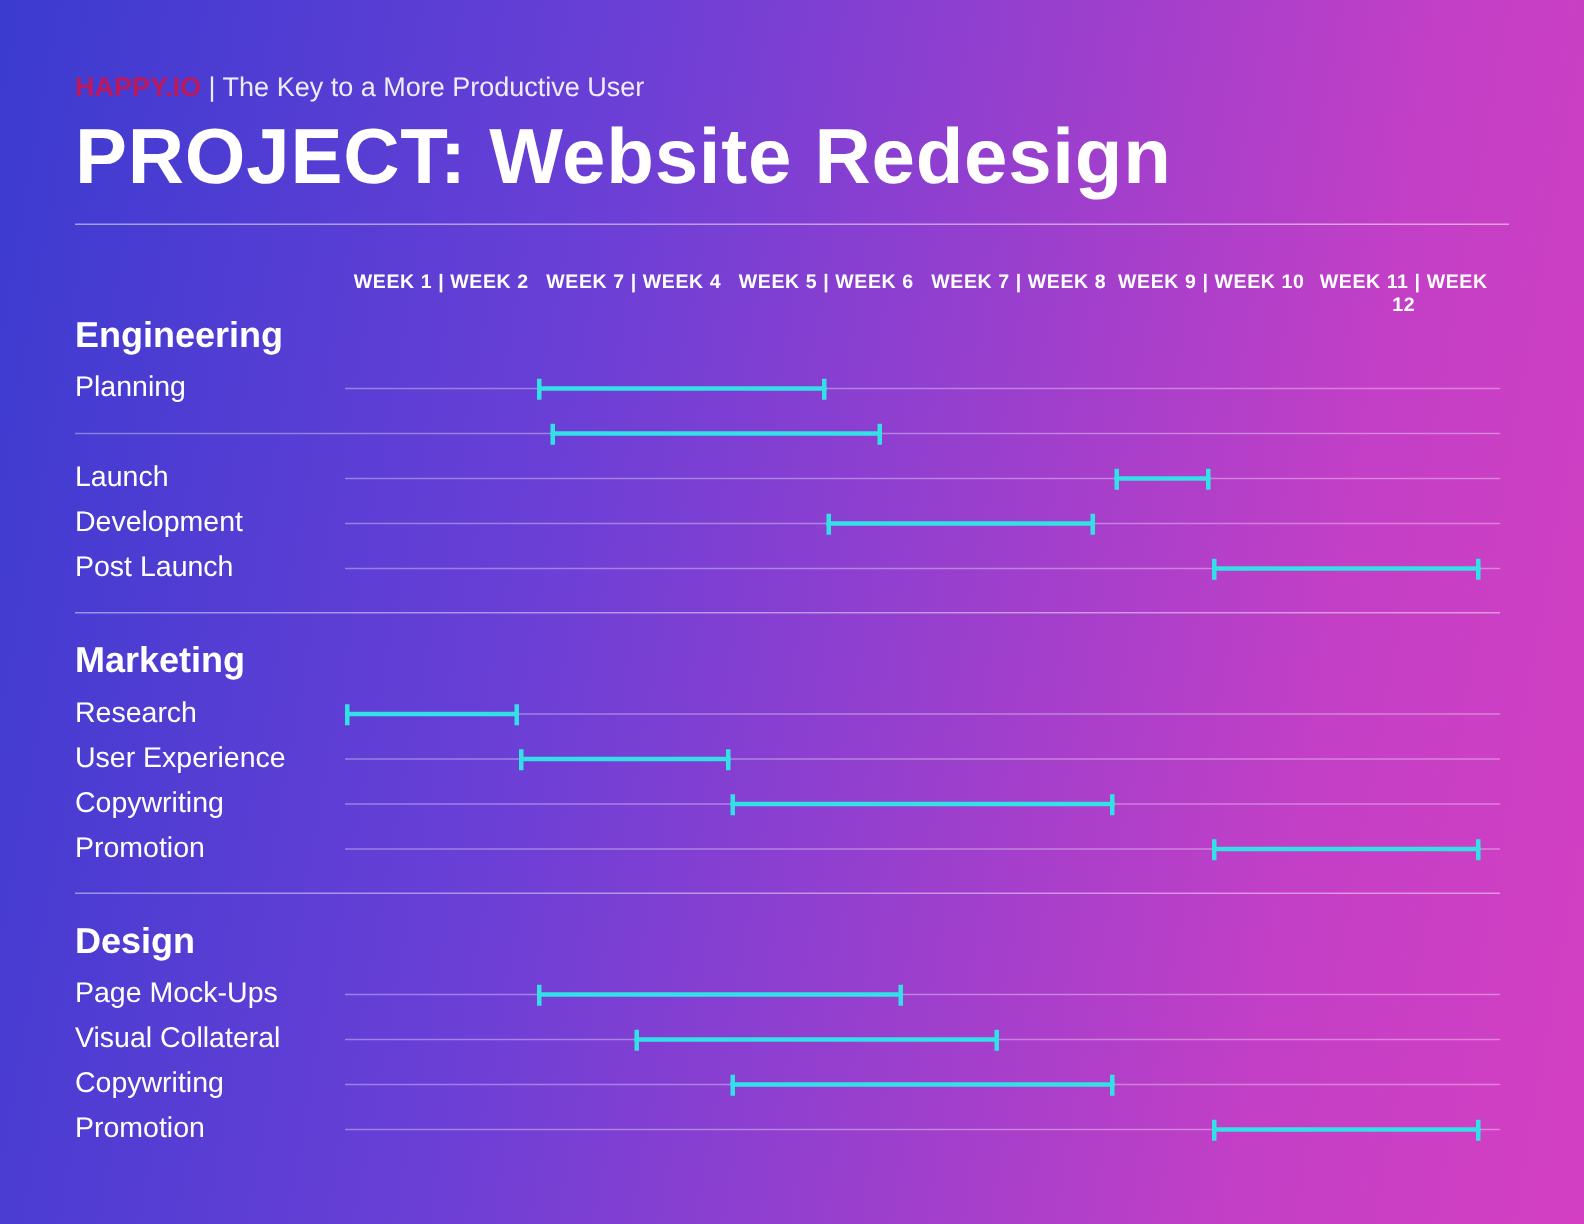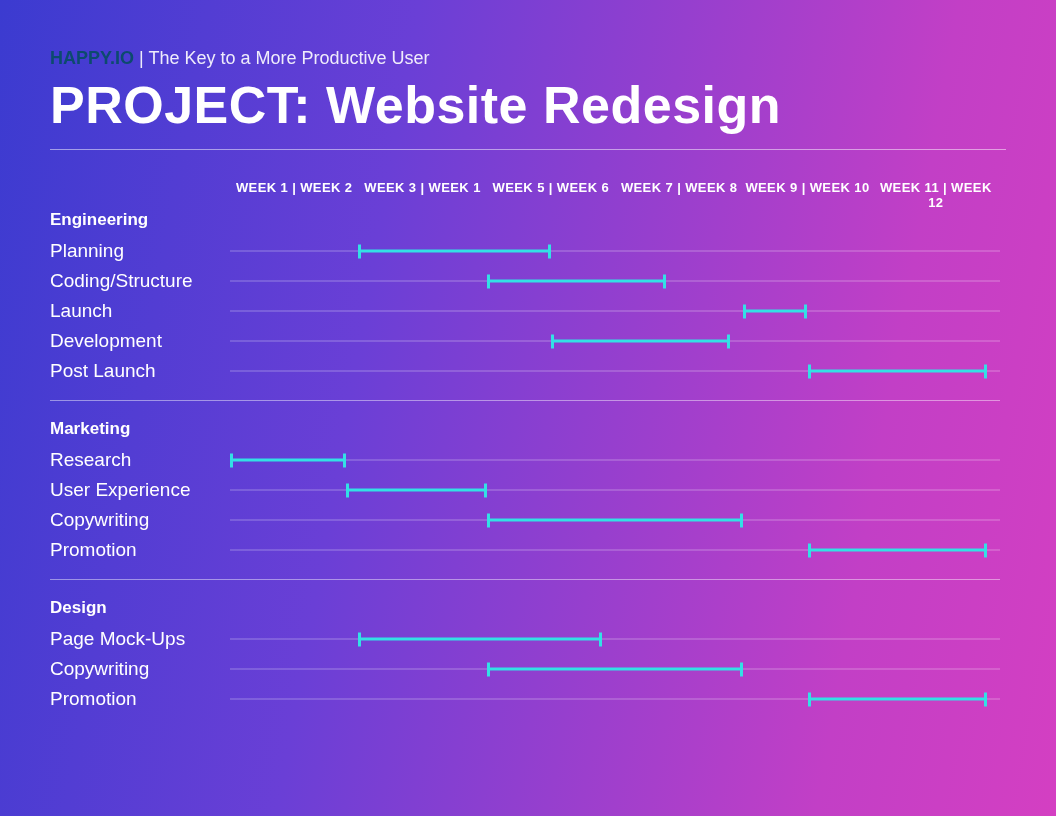--- a/index.html
+++ b/index.html
@@ -5,21 +5,21 @@
   * { box-sizing: border-box; margin: 0; padding: 0; }
   html, body { width: 1056px; height: 816px; }
   body {
     font-family: "Segoe UI", "Helvetica Neue", Arial, sans-serif;
     background: linear-gradient(100deg, #3b3bd0 0%, #6a3fd6 35%, #c23fc6 80%, #d43fc2 100%);
     color: #fff;
     padding: 48px 50px 40px 50px;
   }
 
   .brand-line { font-size: 18px; font-weight: 400; margin-bottom: 6px; color: rgba(255,255,255,0.9);}
-  .brand-line .brand { font-weight: 700; color: #0c4a6e; }
+  .brand-line .brand { font-weight: 700; color: #be185d; }
 
   .project-title {
     font-size: 52px;
     font-weight: 700;
     letter-spacing: 0.5px;
     margin-top: 6px;
     margin-bottom: 14px;
   }
 
   hr.header-rule {
@@ -43,21 +43,21 @@
   }
   .time-head .col {
     flex: 1;
     text-align: center;
     font-size: 13px;
     font-weight: 700;
     letter-spacing: 0.4px;
   }
 
   .group-title {
-    font-size: 17px;
+    font-size: 24px;
     font-weight: 700;
     margin-bottom: 6px;
   }
 
   .row {
     display: flex;
     align-items: center;
     height: 30px;
   }
   .row .label {
@@ -115,39 +115,38 @@
 
 <h1 class="project-title">PROJECT: Website Redesign</h1>
 <hr class="header-rule">
 
 <div class="chart-area">
 
   <div class="time-head">
     <div class="spacer"></div>
     <div class="cols" id="time-cols">
         <div class="col">WEEK 1 | WEEK 2</div>
-        <div class="col">WEEK 3 | WEEK 1</div>
+        <div class="col">WEEK 7 | WEEK 4</div>
         <div class="col">WEEK 5 | WEEK 6</div>
         <div class="col">WEEK 7 | WEEK 8</div>
         <div class="col">WEEK 9 | WEEK 10</div>
         <div class="col">WEEK 11 | WEEK 12</div>
       </div>
   </div>
 
   <div id="groups">
       <div class="group-title">Engineering</div>
       <div class="row">
         <div class="label">Planning</div>
         <div class="track">
           <div class="baseline"></div>
           <div class="bar" style="left: 16.6667%; width: 25%;"></div>
         </div>
       </div>
       <div class="row">
-        <div class="label">Coding/Structure</div>
         <div class="track">
           <div class="baseline"></div>
           <div class="bar" style="left: 33.3333%; width: 23.3333%;"></div>
         </div>
       </div>
       <div class="row">
         <div class="label">Launch</div>
         <div class="track">
           <div class="baseline"></div>
           <div class="bar" style="left: 66.6667%; width: 8.33333%;"></div>
@@ -200,20 +199,27 @@
       <hr class="group-rule">
       <div class="group-title">Design</div>
       <div class="row">
         <div class="label">Page Mock-Ups</div>
         <div class="track">
           <div class="baseline"></div>
           <div class="bar" style="left: 16.6667%; width: 31.6667%;"></div>
         </div>
       </div>
       <div class="row">
+        <div class="label">Visual Collateral</div>
+        <div class="track">
+          <div class="baseline"></div>
+          <div class="bar" style="left: 25%; width: 31.6667%;"></div>
+        </div>
+      </div>
+      <div class="row">
         <div class="label">Copywriting</div>
         <div class="track">
           <div class="baseline"></div>
           <div class="bar" style="left: 33.3333%; width: 33.3333%;"></div>
         </div>
       </div>
       <div class="row">
         <div class="label">Promotion</div>
         <div class="track">
           <div class="baseline"></div>

